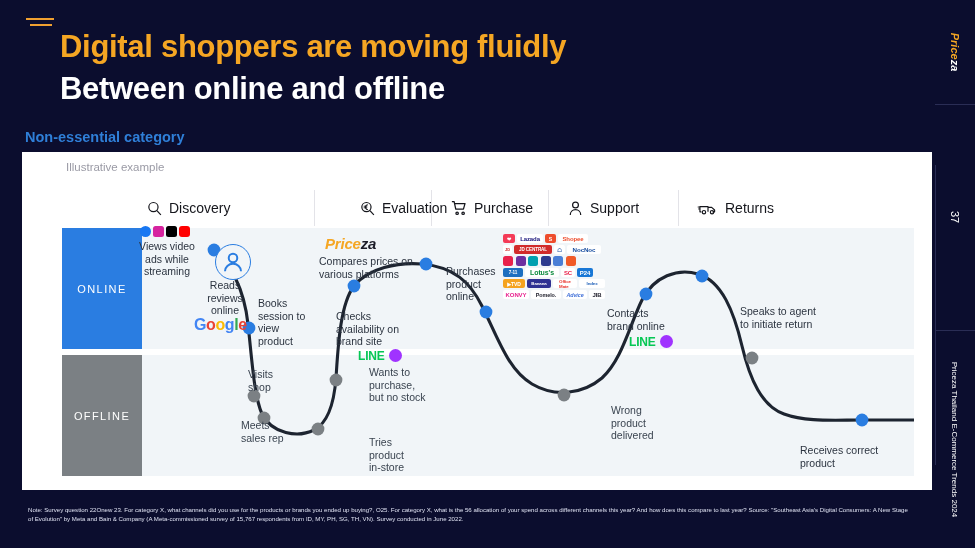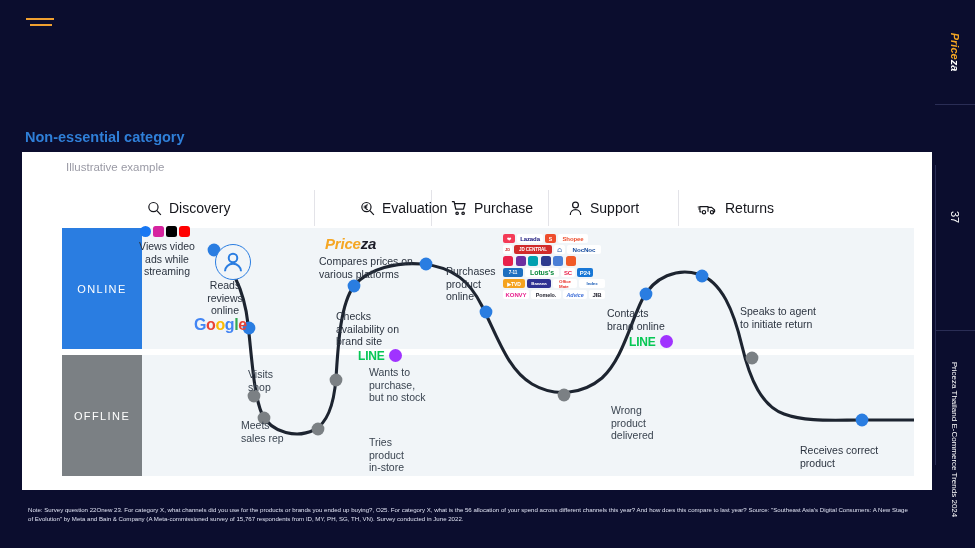--- a/index.html
+++ b/index.html
@@ -152,20 +152,24 @@
 </head>
 <body>
 
 <div class="slide">
 
   <div class="accent-mark">
       <i></i>
       <i></i>
     </div>
 
+  <div class="headline">
+    <div class="l1">Digital shoppers are moving fluidly</div>
+    <div class="l2">Between online and offline</div>
+  </div>
 
   <div class="subhead">Non-essential category</div>
 
   <div class="card">
 
     <div class="illustrative">Illustrative example</div>
 
     <div class="stages">
 
       <div class="stage s-discovery">
@@ -288,20 +292,21 @@
         <circle cx="12" cy="9" r="3.2"></circle>
           <path d="M6 19c0-3.3 2.7-5.6 6-5.6s6 2.3 6 5.6"></path>
       </svg>
     </div>
 
     <div class="ann" style="left:177px; top:127px; width:52px; text-align:center;">Reads reviews online</div>
     <div class="google-mark" style="position:absolute; left:172px; top:164px;">
       <span>G</span><span>o</span><span>o</span><span>g</span><span>l</span><span>e</span>
     </div>
 
+    <div class="ann" style="left:236px; top:145px; width:48px;">Books session to view product</div>
 
     <div class="priceza-mark" style="position:absolute; left:303px; top:83px;">
       <span class="p1">Price</span><span class="p2">za</span>
     </div>
     <div class="ann" style="left:297px; top:103px; width:104px;">Compares prices on various platforms</div>
 
     <div class="ann" style="left:314px; top:158px; width:68px;">Checks availability on brand site</div>
     <div style="position:absolute; left:314px; top:194px;">
       <span class="line-mark">LINE</span>
       <span class="msgr"></span>

